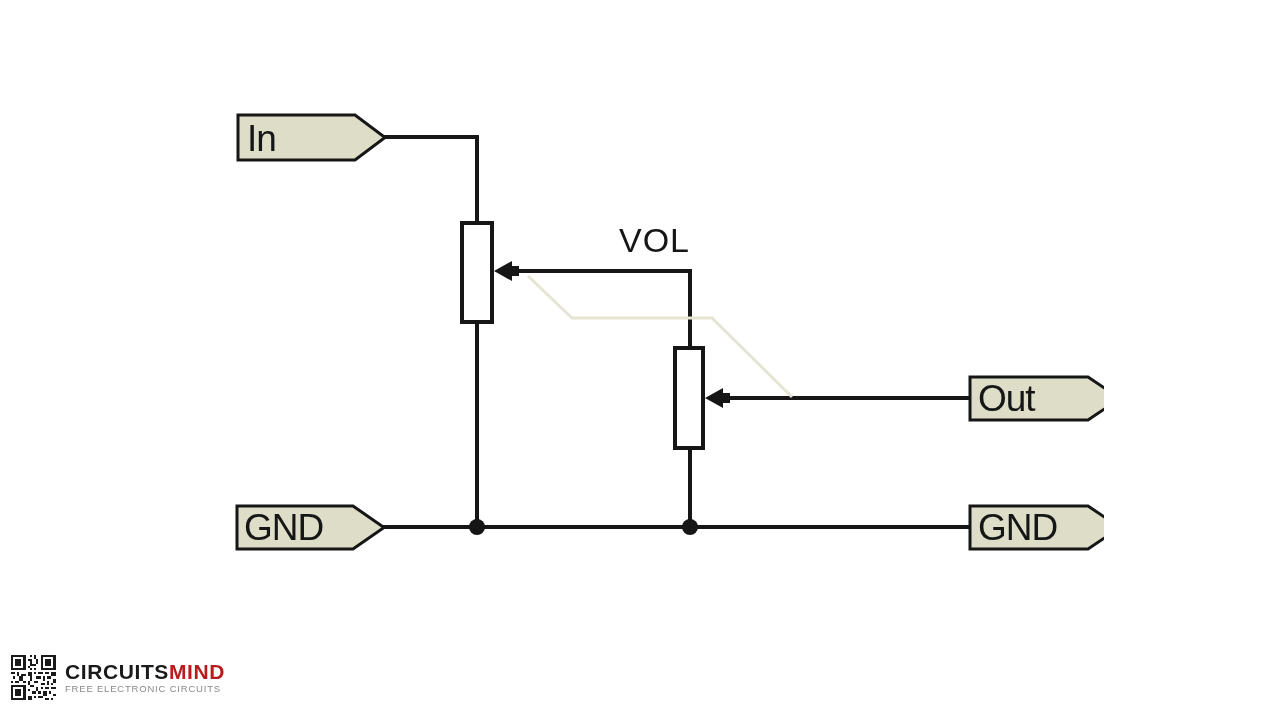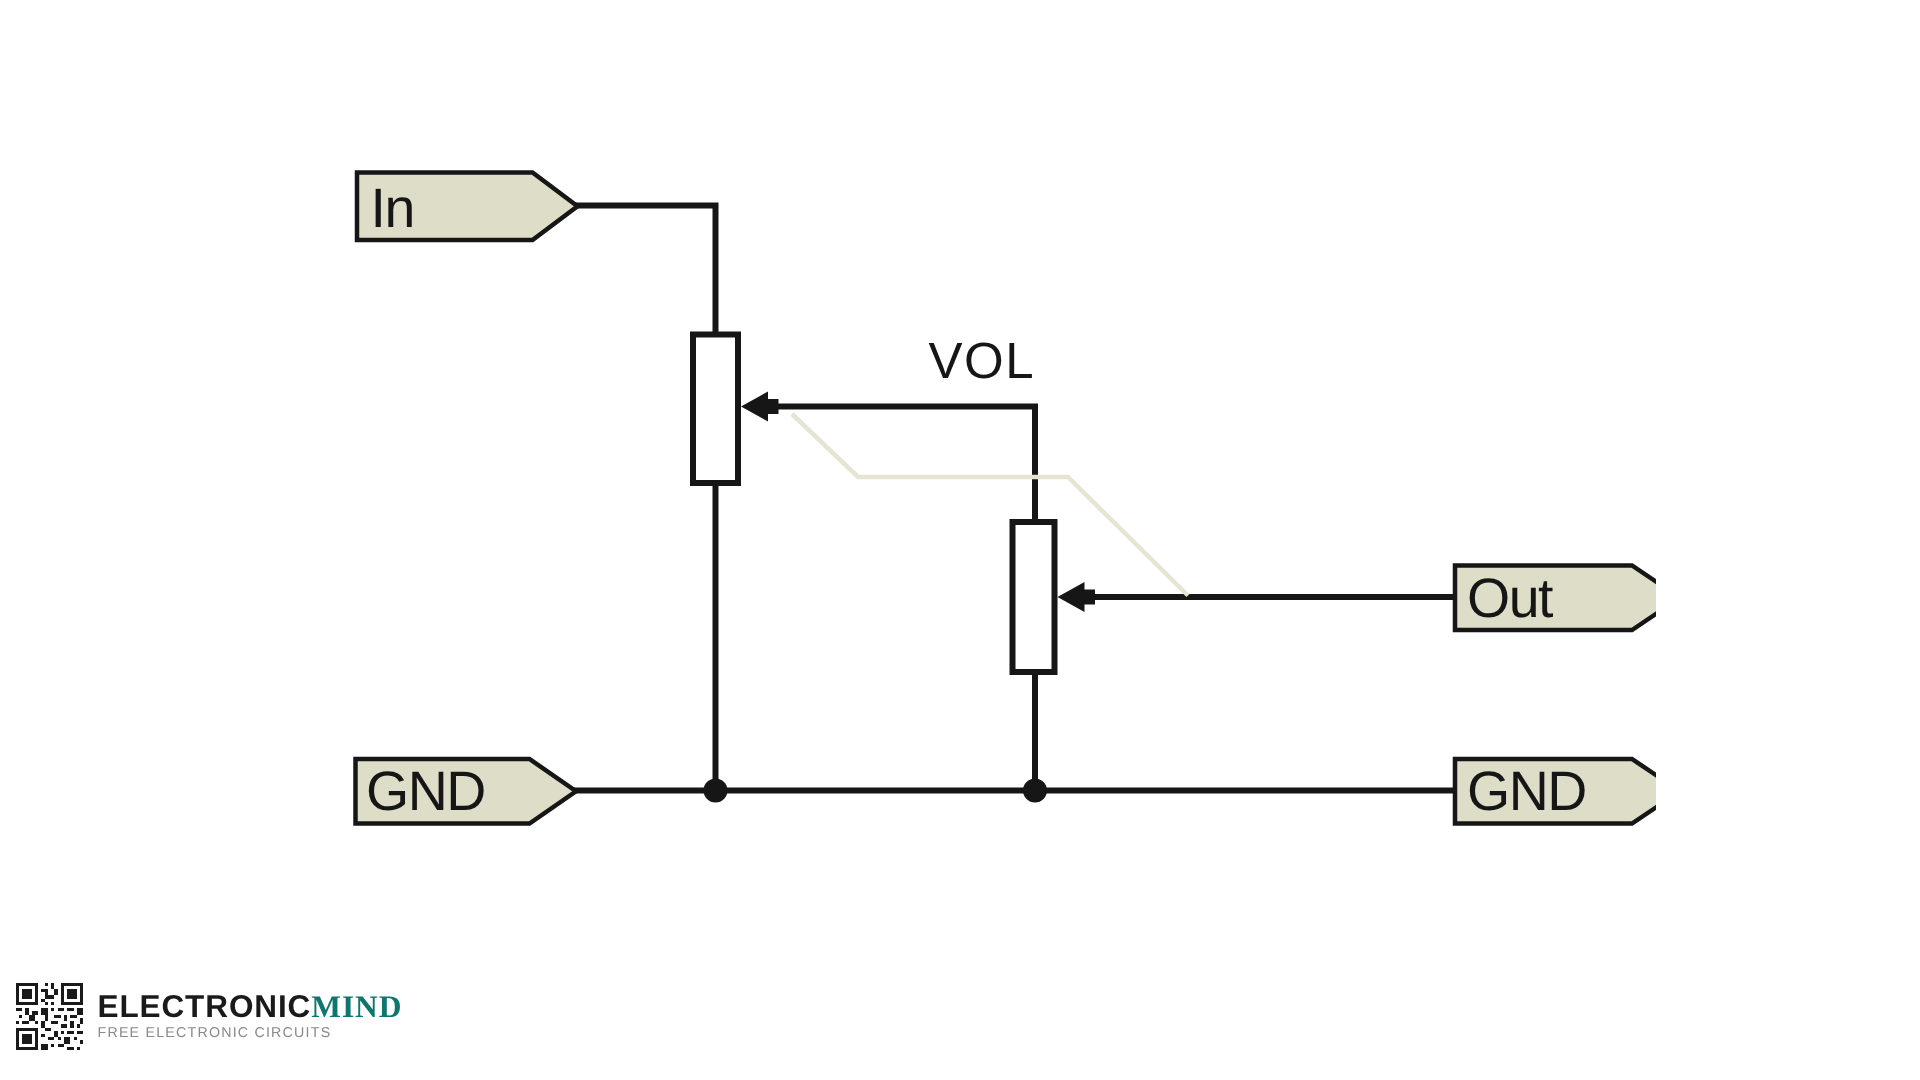--- a/index.html
+++ b/index.html
@@ -48,21 +48,21 @@
   .brand-text-block { display: flex; flex-direction: column; justify-content: center; }
   .brand-name {
     font-family: "Liberation Sans", sans-serif;
     font-size: 21px;
     font-weight: 700;
     letter-spacing: 0.6px;
     line-height: 22px;
     color: #1a1a1a;
     white-space: nowrap;
   }
-  .brand-name .brand-secondary { color: #0f766e; font-family: Liberation Serif, serif; }
+  .brand-name .brand-secondary { color: #b91c1c; }
   .brand-tagline {
     font-family: "Liberation Sans", sans-serif;
     font-size: 9.5px;
     font-weight: 400;
     letter-spacing: 0.8px;
     color: #8a8a8a;
     margin-top: 0;
     white-space: nowrap;
   }
 </style>
@@ -174,18 +174,18 @@
           <rect x="18" y="17" width="1" height="1"></rect>
           <rect x="20" y="18" width="1" height="1"></rect>
         <rect x="8" y="19" width="2" height="2"></rect>
           <rect x="11" y="19" width="1" height="1"></rect>
           <rect x="13" y="19" width="2" height="1"></rect>
         <rect x="16" y="20" width="2" height="1"></rect>
           <rect x="19" y="20" width="1" height="1"></rect>
       </g>
     </svg>
     <div class="brand-text-block">
-      <div class="brand-name"><span>ELECTRONIC</span><span class="brand-secondary">MIND</span></div>
+      <div class="brand-name"><span>CIRCUITS</span><span class="brand-secondary">MIND</span></div>
       <div class="brand-tagline">FREE ELECTRONIC CIRCUITS</div>
     </div>
   </div>
 
 </div>
 
 </body></html>

